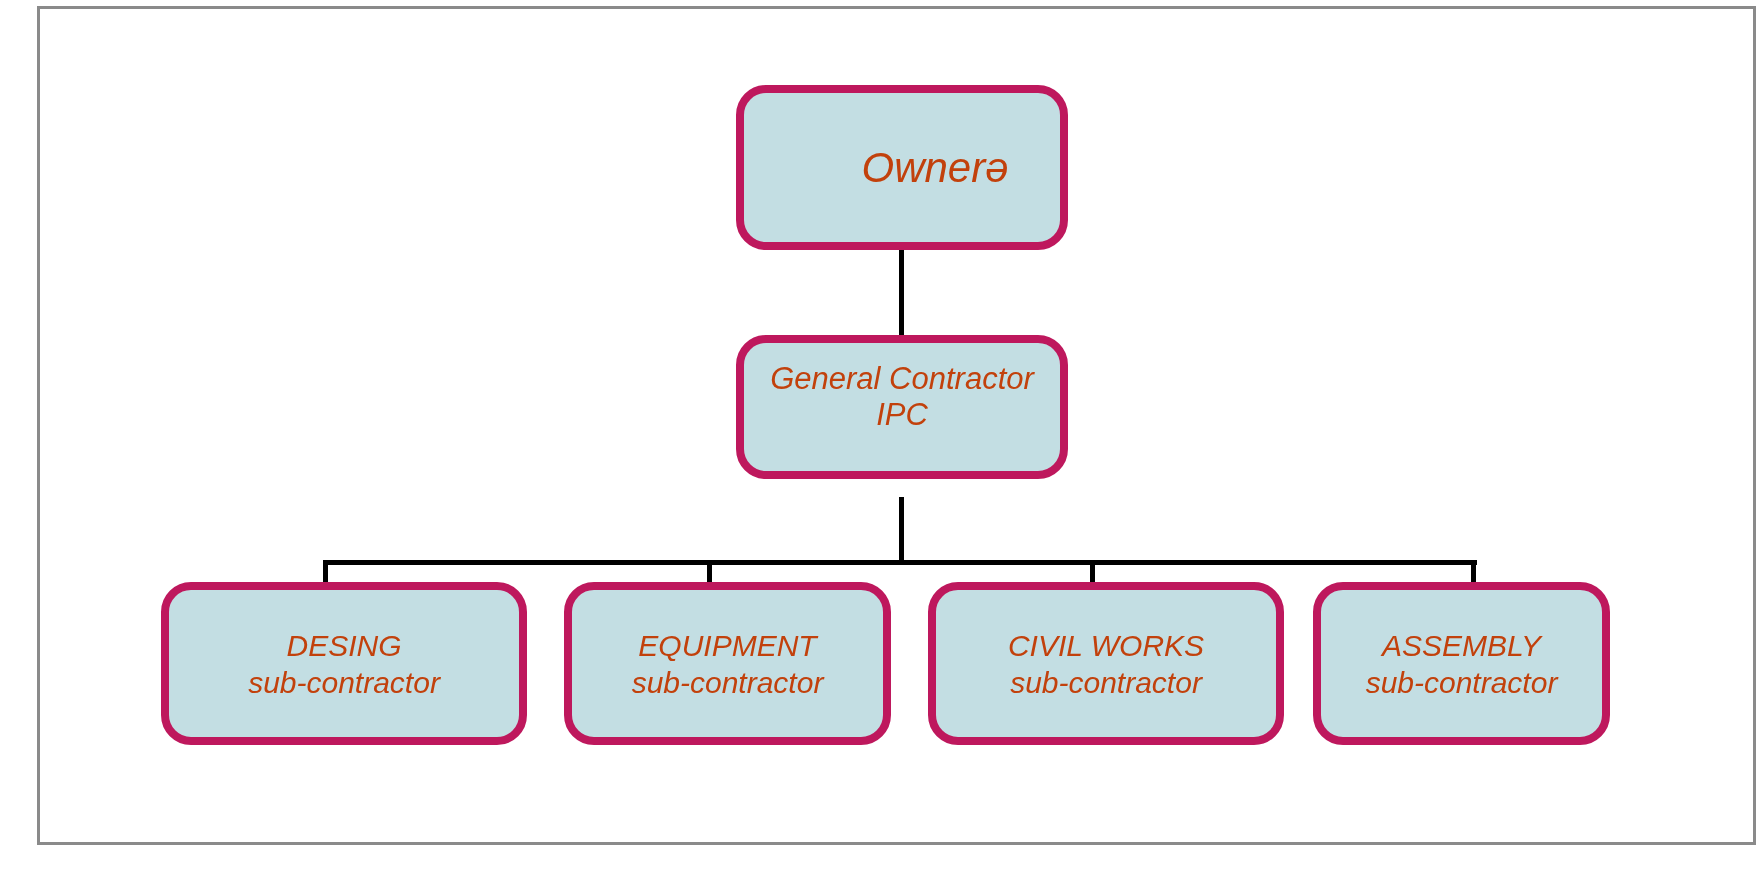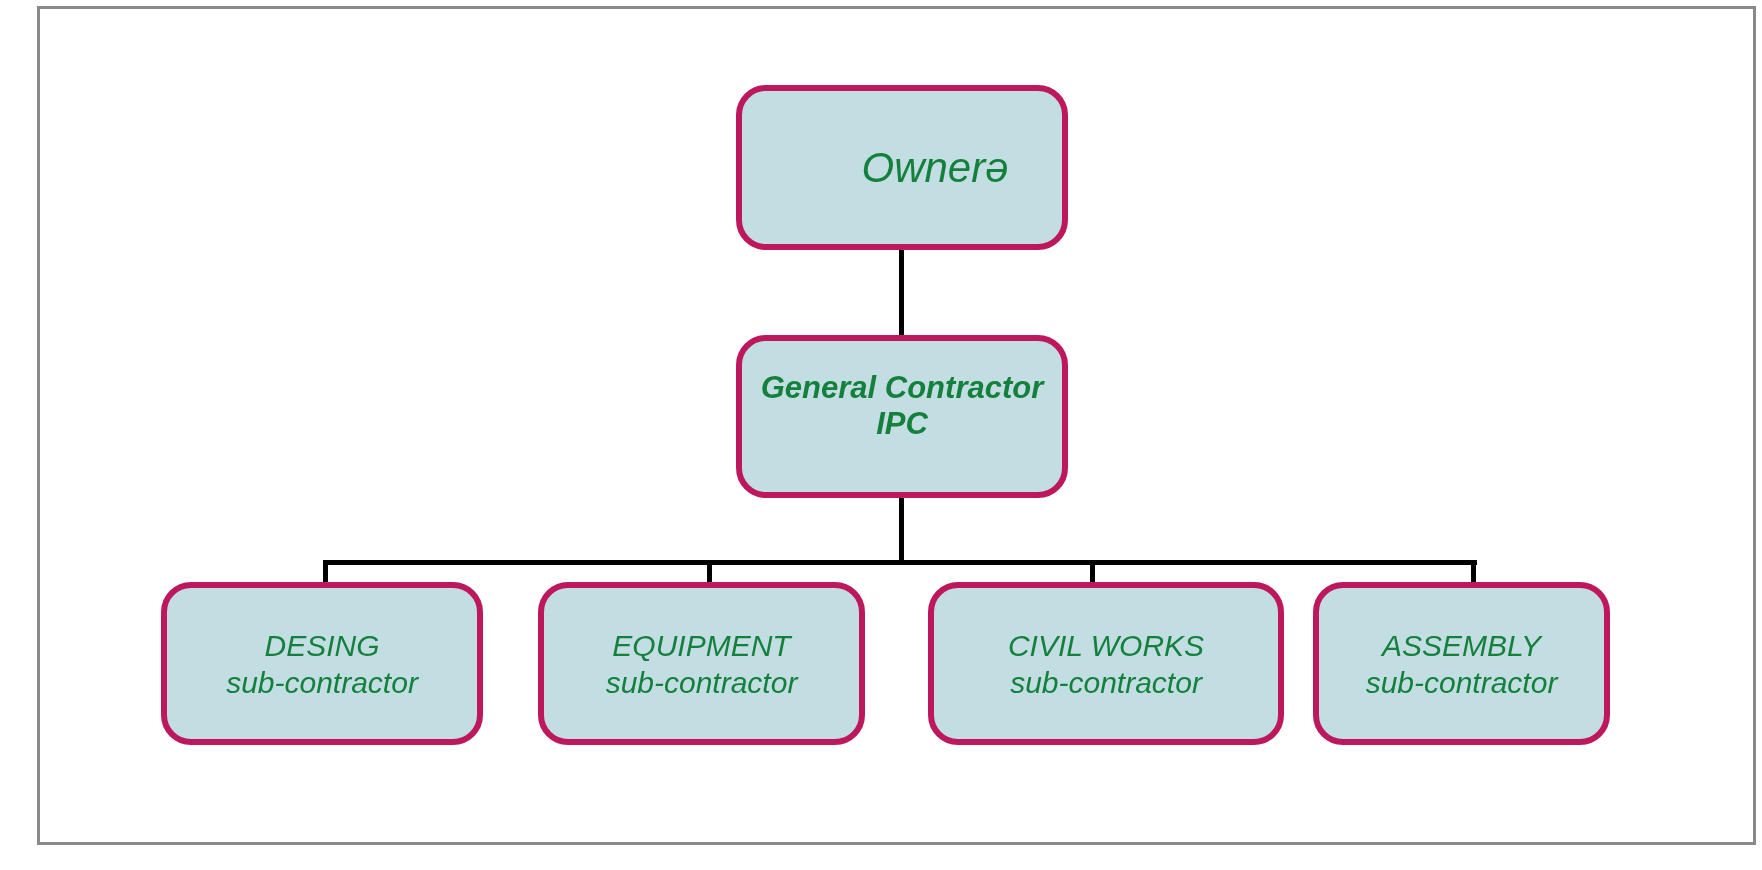--- a/index.html
+++ b/index.html
@@ -25,49 +25,48 @@
     box-sizing: border-box;
     background: #ffffff;
   }
   .conn {
     position: absolute;
     background: #000000;
   }
   .node {
     position: absolute;
     background: #c3dee3;
-    border: 6px solid #be185d;
+    border: 8px solid #be185d;
     border-radius: 30px;
     box-sizing: border-box;
     display: flex;
     flex-direction: column;
     align-items: center;
     justify-content: center;
-    color: #15803d;
+    color: #c2410c;
     font-style: italic;
     text-align: center;
   }
   .node-owner {
     left: 736px; top: 85px; width: 332px; height: 165px;
     font-size: 42px;
   }
   .node-owner .label { transform: translateX(33px); }
   .node-gc {
-    left: 736px; top: 335px; width: 332px; height: 163px;
+    left: 736px; top: 335px; width: 332px; height: 144px;
     font-size: 31px;
     padding-bottom: 21px;
-    font-weight: bold;
   }
   .node-sub {
     top: 582px; height: 163px;
     font-size: 30px;
     line-height: 37px;
   }
-  .node-sub-1 { left: 161px;  width: 322px; }
-  .node-sub-2 { left: 538px;  width: 327px; }
+  .node-sub-1 { left: 161px;  width: 366px; }
+  .node-sub-2 { left: 564px;  width: 327px; }
   .node-sub-3 { left: 928px;  width: 356px; }
   .node-sub-4 { left: 1313px; width: 297px; }
 
   .conn-owner-gc   { left: 899px;  top: 249px; width: 5px;    height: 87px; }
   .conn-gc-stem    { left: 899px;  top: 497px; width: 5px;    height: 68px; }
   .conn-bus        { left: 323px;  top: 560px; width: 1154px; height: 5px;  }
   .conn-drop-1     { left: 323px;  top: 560px; width: 5px;    height: 23px; }
   .conn-drop-2     { left: 707px;  top: 560px; width: 5px;    height: 23px; }
   .conn-drop-3     { left: 1090px; top: 560px; width: 5px;    height: 23px; }
   .conn-drop-4     { left: 1471px; top: 560px; width: 5px;    height: 23px; }

